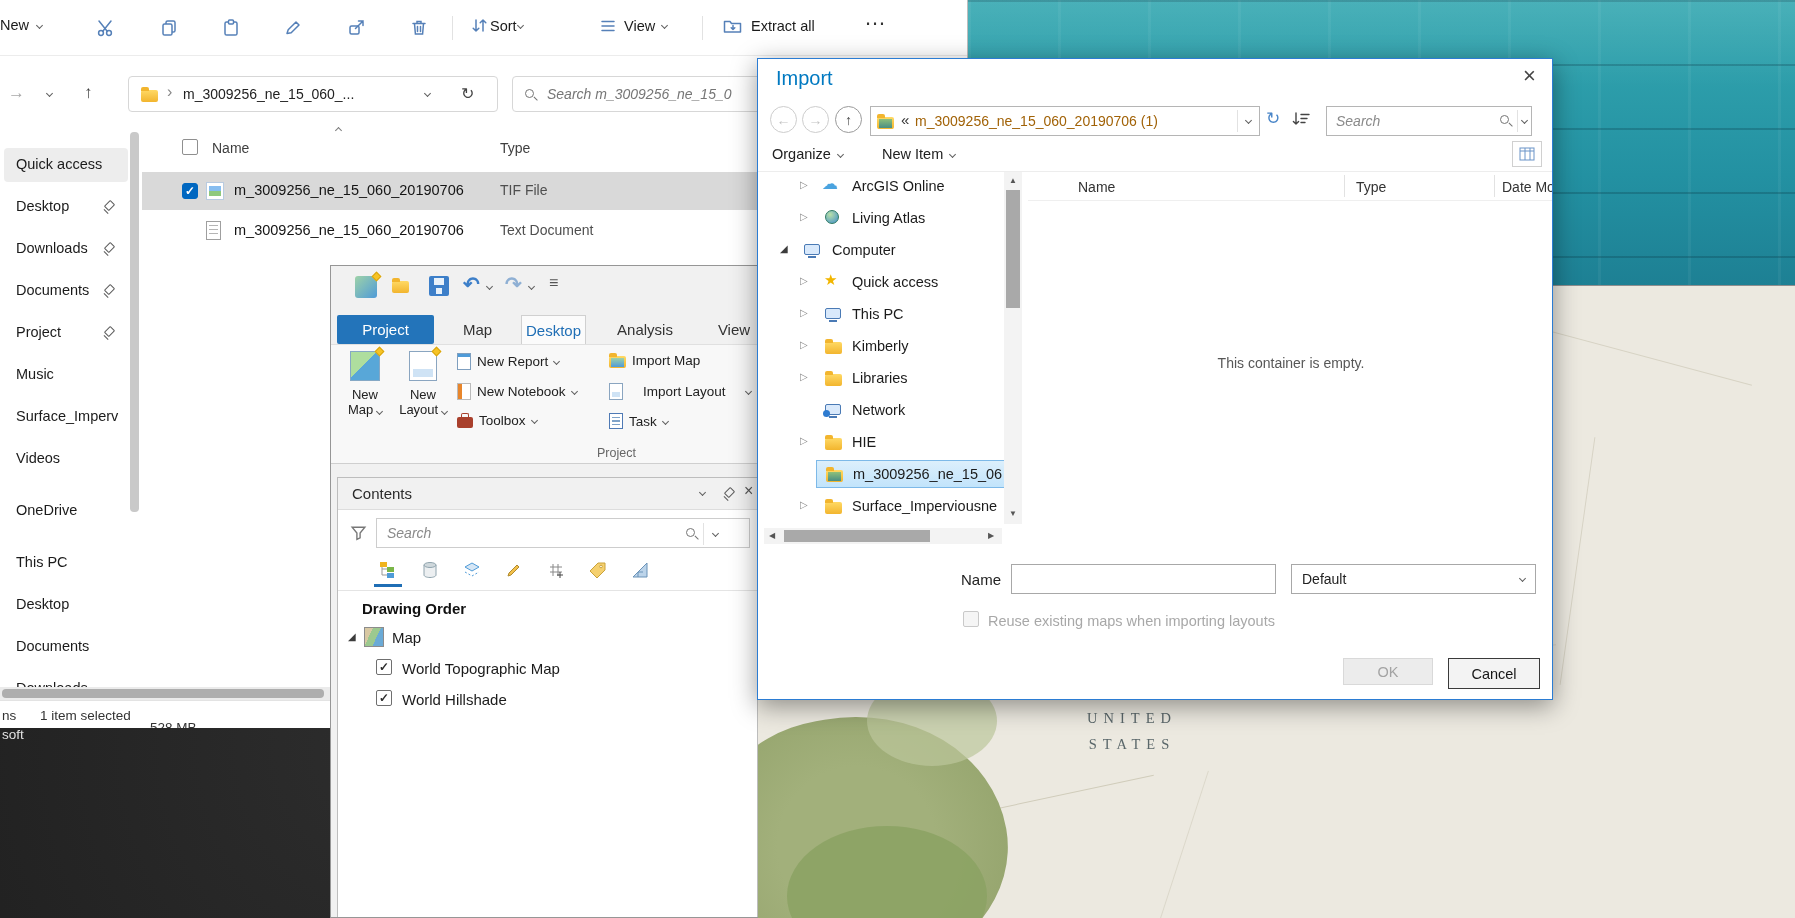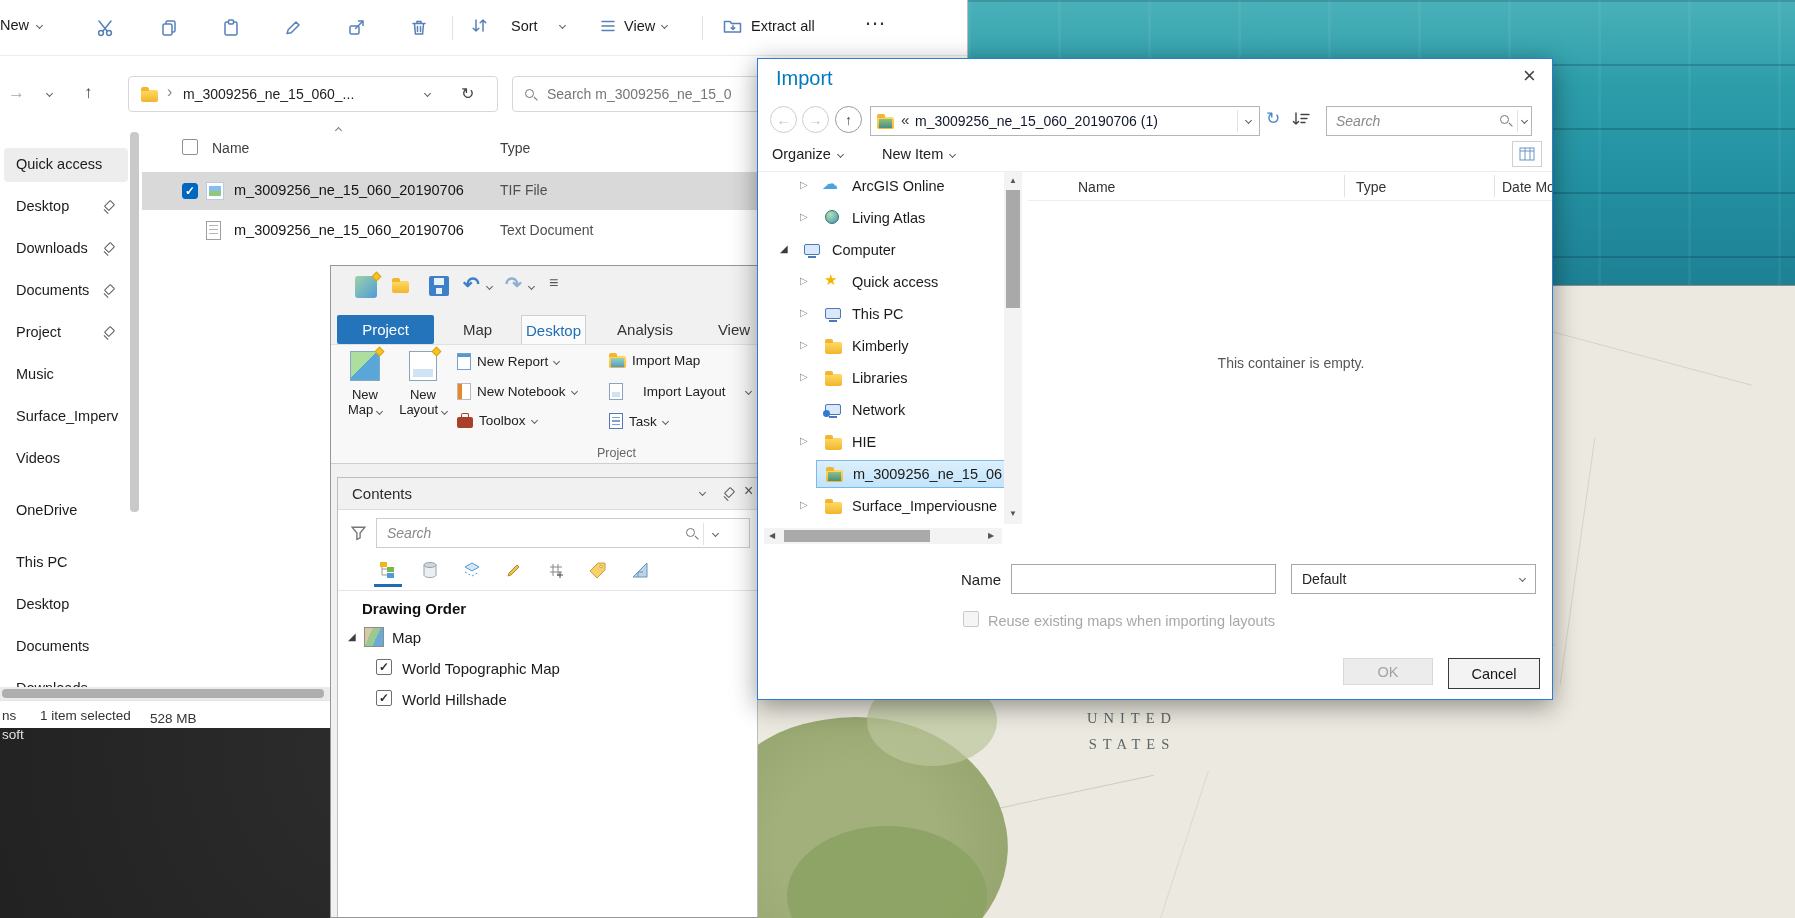--- a/index.html
+++ b/index.html
@@ -84,21 +84,21 @@
             <rect x="3" y="8" width="9" height="8" rx="1.5"></rect>
             <path d="M8.5 10.5 16 3M11.5 3H16v4.5"></path>
           </svg>
       </div>
       <div class="r" style="left:409px;top:18px">
         <svg width="20" height="20" viewBox="0 0 20 20" fill="none" stroke="#5580b8" stroke-width="1.5" stroke-linecap="round">
             <path d="M4 5.5h12M8 5.5V3.5h4v2M5.5 5.5l.9 10.5h7.2l.9-10.5M8.5 8.5v5M11.5 8.5v5"></path>
           </svg>
       </div>
       <div class="vsep" style="left:452px;top:16px;height:24px"></div>
-      <div class="r flex" style="left:470px;top:16px;gap:22px">
+      <div class="r flex" style="left:470px;top:16px;gap:1px">
         <svg width="19" height="19" viewBox="0 0 19 19" fill="none" stroke="#5580b8" stroke-width="1.5" stroke-linecap="round">
             <path d="M6 4v11M6 15l-2.8-2.8M6 15l2.8-2.8M13 15V4M13 4l-2.8 2.8M13 4l2.8 2.8"></path>
           </svg>
         <span style="font-size:14.5px">Sort</span>
         <span class="chev s"></span>
       </div>
       <div class="r flex" style="left:598px;top:16px;gap:7px">
         <svg width="19" height="19" viewBox="0 0 19 19" fill="none" stroke="#5580b8" stroke-width="1.5" stroke-linecap="round">
             <path d="M4 5.5h12M4 10h12M4 14.5h12"></path>
           </svg>
@@ -123,21 +123,21 @@
     <span class="r" style="left:84px;top:83px;font-size:17px;color:#3f3f3f">↑</span>
     <div class="r" style="left:128px;top:76px;width:370px;height:36px;border:1px solid #d7d7d7;border-radius:4px;background:#fff">
       <span class="folder r" style="left:12px;top:12px"></span>
       <span class="r" style="left:38px;top:6px;font-size:16px;color:#888">›</span>
       <span class="r" style="left:54px;top:9px;font-size:14px;color:#222">m_3009256_ne_15_060_...</span>
       <span class="chev s r" style="left:296px;top:14px"></span>
       <span class="r" style="left:332px;top:7px;font-size:16px;color:#444">↻</span>
     </div>
     <div class="r" style="left:512px;top:76px;width:250px;height:36px;border:1px solid #d7d7d7;border-radius:4px;background:#fff">
       <span class="mag r" style="left:11px;top:11px"></span>
-      <input style="position: absolute; left: 34px; top: 0px; width: 210px; height: 34px; font-size: 14px; color: rgb(51, 51, 51);" placeholder="Search m_3009256_ne_15_0">
+      <input style="position: absolute; left: 34px; top: 0px; width: 210px; height: 34px; font-size: 14px; color: rgb(51, 51, 51); font-style: italic;" placeholder="Search m_3009256_ne_15_0">
     </div>
 
     <span class="cb" style="left:182px;top:139px;border-color:#8f8f8f"></span>
     <span class="r" style="left:212px;top:140px;color:#3f3f3f">Name</span>
     <span class="chev s up r" style="left:336px;top:128px;border-color:#7b7b7b"></span>
     <span class="r" style="left:500px;top:140px;color:#3f3f3f">Type</span>
 
     <div class="r" style="left:142px;top:172px;width:826px;height:38px;background:#d9d9d9">
       <span class="cb on-blue" style="left:40px;top:11px">✓</span>
       <span class="r" style="left:64px;top:10px;width:18px;height:18px;background:#fff;border:1px solid #b9cbe0">
@@ -200,21 +200,21 @@
 
     <div class="r" style="left:130px;top:132px;width:9px;height:380px;background:#c9c9c9;border-radius:4px"></div>
 
     <div class="r" style="left:0;top:687px;width:330px;height:13px;background:#ebebeb">
       <div class="r" style="left:2px;top:2px;width:322px;height:9px;background:#aeaeae;border-radius:4px"></div>
     </div>
 
     <div class="r" style="left:0;top:700px;width:968px;height:28px;background:#fff;border-top:1px solid #e3e3e3">
       <span class="r" style="left:2px;top:7px;font-size:13.5px;color:#333">ns</span>
       <span class="r" style="left:40px;top:7px;font-size:13.5px;color:#333">1 item selected</span>
-      <span class="r" style="left:150px;top:10px;font-size:13.5px;color:#333">528 MB</span>
+      <span class="r" style="left:150px;top:19px;font-size:13.5px;color:#333">528 MB</span>
     </div>
   </div>
 
   <div class="r" style="left:757px;top:285px;width:1038px;height:633px;background:#ece9e0;border-top:1px solid #8e8e8e;z-index:2;overflow:hidden">
     <div class="r" style="left:700px;top:60px;width:300px;height:1px;background:#d7d3c4;transform:rotate(15deg)"></div>
     <div class="r" style="left:820px;top:150px;width:1px;height:250px;background:#d7d3c4;transform:rotate(8deg)"></div>
     <div class="r" style="left:300px;top:380px;width:500px;height:1px;background:#dcd8ca;transform:rotate(-5deg)"></div>
     <div class="r" style="left:420px;top:480px;width:1px;height:200px;background:#dcd8ca;transform:rotate(18deg)"></div>
     <div class="r" style="left:100px;top:520px;width:300px;height:1px;background:#d0ccba;transform:rotate(-12deg)"></div>
     <div class="r" style="left:-50px;top:430px;width:300px;height:260px;background:radial-gradient(circle,#a2b07b 40%,#90a068);border-radius:45% 55% 48% 52%;transform:rotate(-10deg)"></div>
@@ -403,21 +403,21 @@
       </div>
     <div class="navc" style="left:44px;top:47px">
         <span>→</span>
       </div>
     <div class="navc" style="left:77px;top:47px;border-color:#9a9a9a;color:#454545">
         <span>↑</span>
       </div>
     <div class="r" style="left:112px;top:47px;width:390px;height:30px;border:1px solid #b5b5b5;background:#fff">
       <span class="folder r" style="left:6px;top:9px"><span class="fimg"></span></span>
       <span class="r" style="left:30px;top:4px;font-size:15px;color:#333">«</span>
-      <span class="r" style="left:44px;top:6px;font-size:14px;color:#0f172a">m_3009256_ne_15_060_20190706 (1)</span>
+      <span class="r" style="left:44px;top:6px;font-size:14px;color:#a16207">m_3009256_ne_15_060_20190706 (1)</span>
       <span class="vsep" style="left:366px;top:3px;height:22px"></span>
       <span class="chev s r" style="left:375px;top:11px"></span>
     </div>
     <span class="r" style="left:508px;top:49px;font-size:17px;color:#4a86c8">↻</span>
     <div class="r" style="left:534px;top:52px">
       <svg width="19" height="17" viewBox="0 0 19 17" fill="none" stroke="#444" stroke-width="1.4" stroke-linecap="round">
           <path d="M4 2v11M4 13l-2.6-2.6M4 13l2.6-2.6M9 3.5h8M9 7.5h6M9 11.5h4"></path>
         </svg>
     </div>
     <div class="r it" style="left:568px;top:47px;width:206px;height:30px;border:1px solid #b5b5b5;background:#fff">

